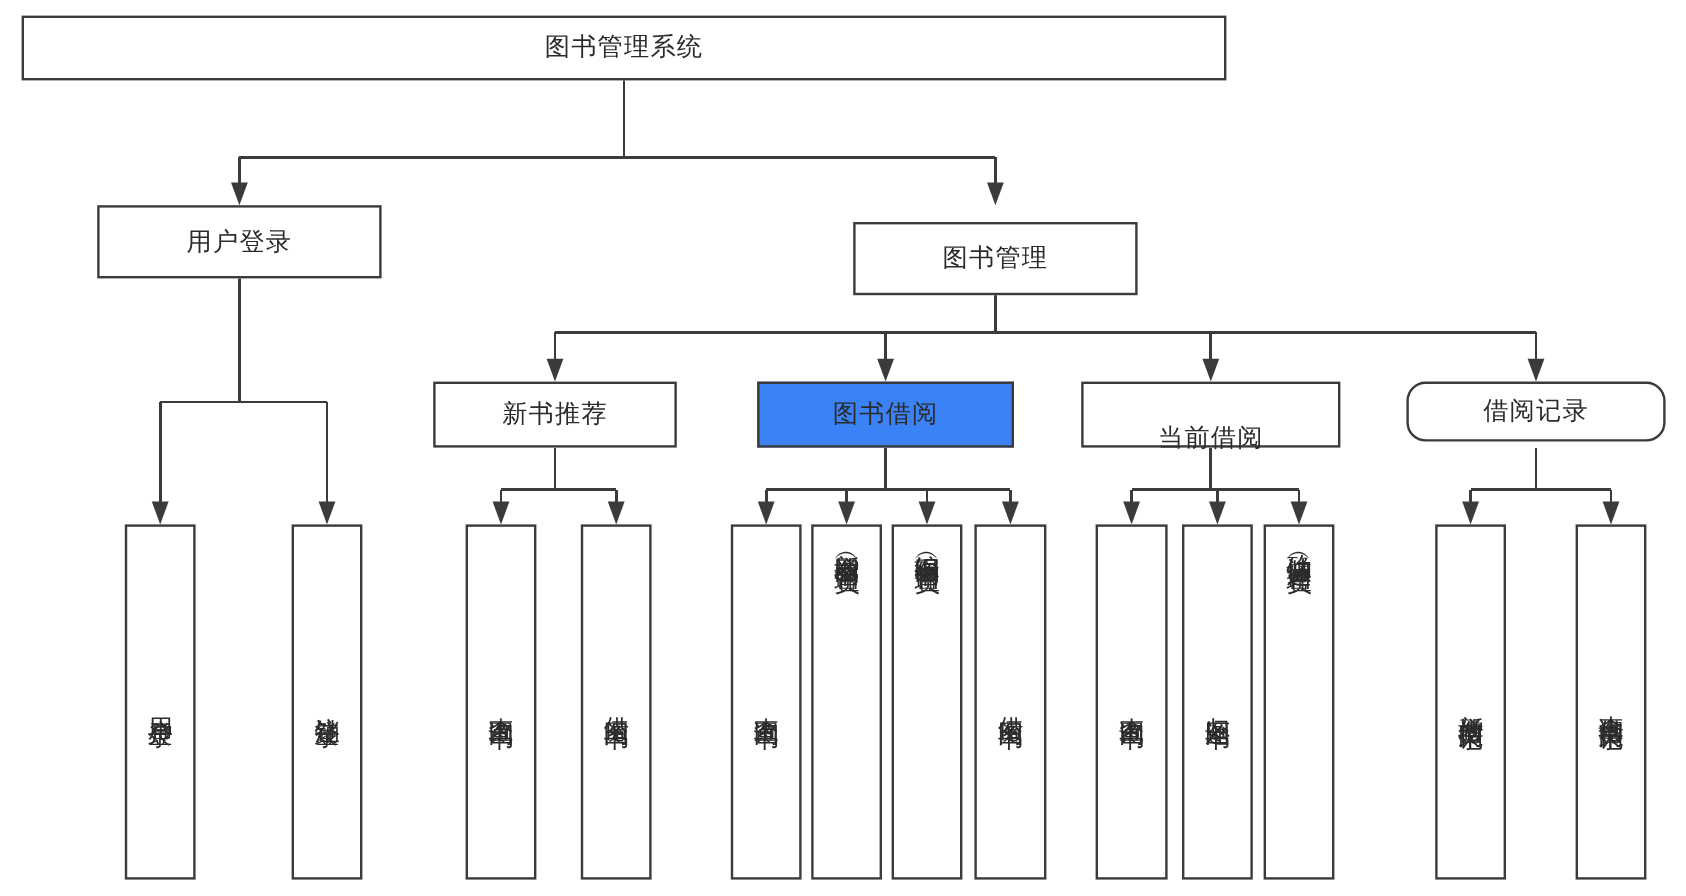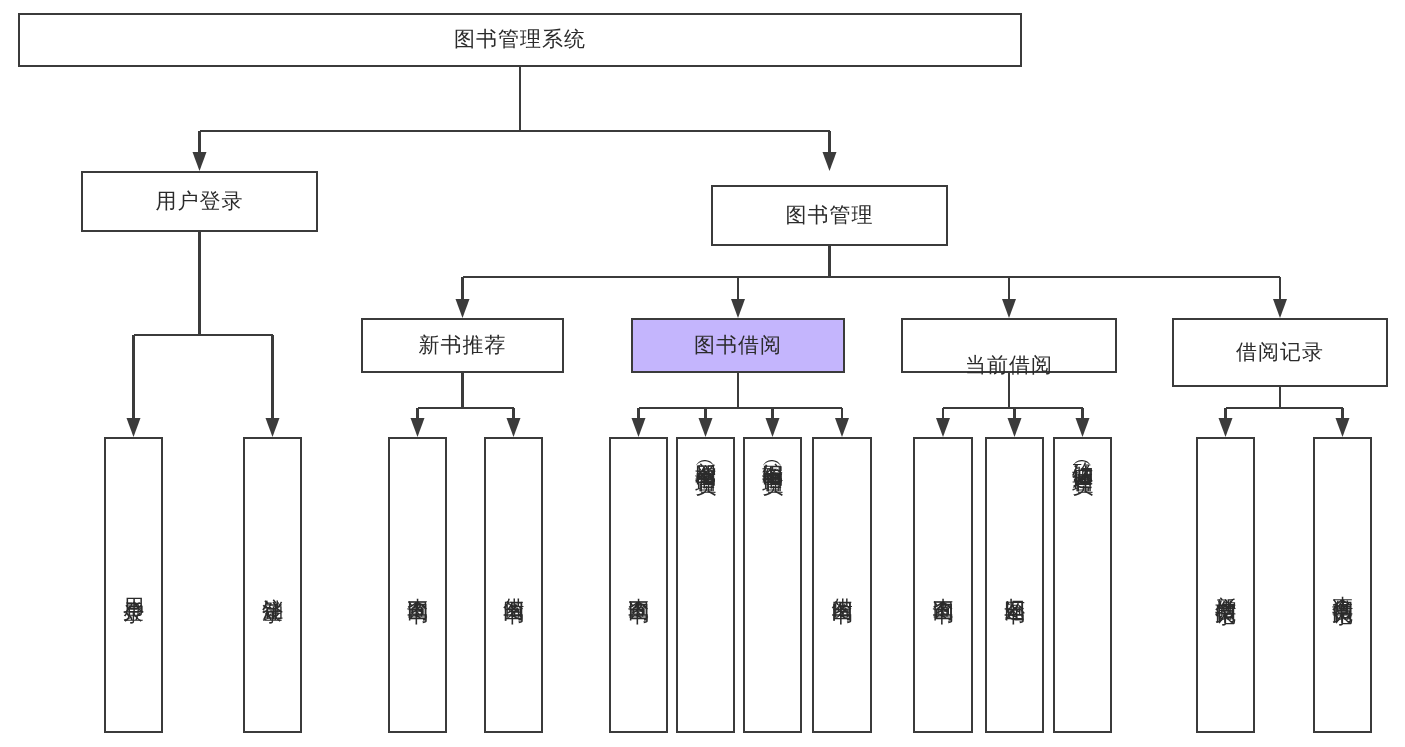--- a/index.html
+++ b/index.html
@@ -138,27 +138,27 @@
       </div>
       <div class="node node-h" style="left: 81px; top: 171px; width: 237px; height: 61px; border-color: rgb(59, 59, 59); background: rgb(255, 255, 255);">
         <span class="label" style="color: rgb(43, 43, 43);">用户登录</span>
       </div>
       <div class="node node-h" style="left: 711px; top: 185px; width: 237px; height: 61px; border-color: rgb(59, 59, 59); background: rgb(255, 255, 255);">
         <span class="label" style="color: rgb(43, 43, 43);">图书管理</span>
       </div>
       <div class="node node-h" style="left: 361px; top: 318px; width: 203px; height: 55px; border-color: rgb(59, 59, 59); background: rgb(255, 255, 255);">
         <span class="label" style="color: rgb(43, 43, 43);">新书推荐</span>
       </div>
-      <div class="node node-h" style="left: 631px; top: 318px; width: 214px; height: 55px; border-color: rgb(59, 59, 59); background: #c4b5fd; font-family: Liberation Serif, serif;">
+      <div class="node node-h" style="left: 631px; top: 318px; width: 214px; height: 55px; border-color: rgb(59, 59, 59); background: #3b82f6; font-family: Liberation Serif, serif;">
         <span class="label" style="color: rgb(43, 43, 43);">图书借阅</span>
       </div>
       <div class="node node-h" style="left: 901px; top: 318px; width: 216px; height: 55px; border-color: rgb(59, 59, 59); background: rgb(255, 255, 255);">
         <span class="label" style="color: rgb(43, 43, 43); margin-top: 40px;">当前借阅</span>
       </div>
-      <div class="node node-h" style="left: 1172px; top: 318px; width: 216px; height: 69px; border-color: rgb(59, 59, 59); background: rgb(255, 255, 255);">
+      <div class="node node-h" style="left: 1172px; top: 318px; width: 216px; height: 50px; border-color: rgb(59, 59, 59); background: rgb(255, 255, 255); border-radius: 16px;">
         <span class="label" style="color: rgb(43, 43, 43);">借阅记录</span>
       </div>
       <div class="node node-v centered" style="left: 104px; top: 437px; width: 59px; height: 296px; border-color: rgb(59, 59, 59); background: rgb(255, 255, 255);">
         <span class="label" style="color: rgb(43, 43, 43);">用户登录</span>
       </div>
       <div class="node node-v centered" style="left: 243px; top: 437px; width: 59px; height: 296px; border-color: rgb(59, 59, 59); background: rgb(255, 255, 255);">
         <span class="label" style="color: rgb(43, 43, 43);">注销登录</span>
       </div>
       <div class="node node-v centered" style="left: 388px; top: 437px; width: 59px; height: 296px; border-color: rgb(59, 59, 59); background: rgb(255, 255, 255);">
         <span class="label" style="color: rgb(43, 43, 43);">查询图书</span>

